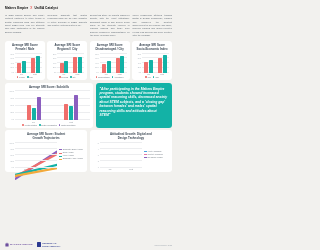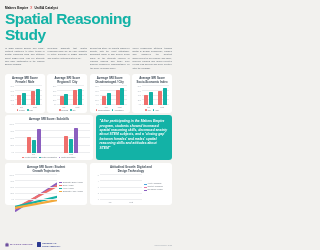--- a/index.html
+++ b/index.html
@@ -70,21 +70,20 @@
 </head>
 <body>
 
 <div class="page">
 
   <div class="brandline">
     <span>Makers Empire</span>
     <span class="brand-x">X</span>
     <span>UniSA Catalyst</span>
   </div>
-  <div class="title">Spatial Reasoning Study</div>
 
   <div class="intro">
     <p>In 2023 Makers Empire and UniSA Catalyst partnered to study trends in spatial reasoning skills and attitudes about STEM from Year 3-7 students who have participated in the Makers Empire program.</p>
     <p>Research suggests that spatial reasoning skills are an early indicator of future success in STEM subjects and positive outcomes later in life.</p>
     <p>During this study all cohorts displayed growth, with the most statistically significant gains in SRI scores being made by the students enrolled in regional schools and those from schools considered disadvantaged on the socio-economic index.</p>
     <p>When considering attitudes towards Digital &amp; Design Technology, females also displayed the greatest improvement in self-efficacy and value, however females and males reported feeling less anxious and more creative after the program.</p>
   </div>
 
   <div class="row4">
     <div class="card">

